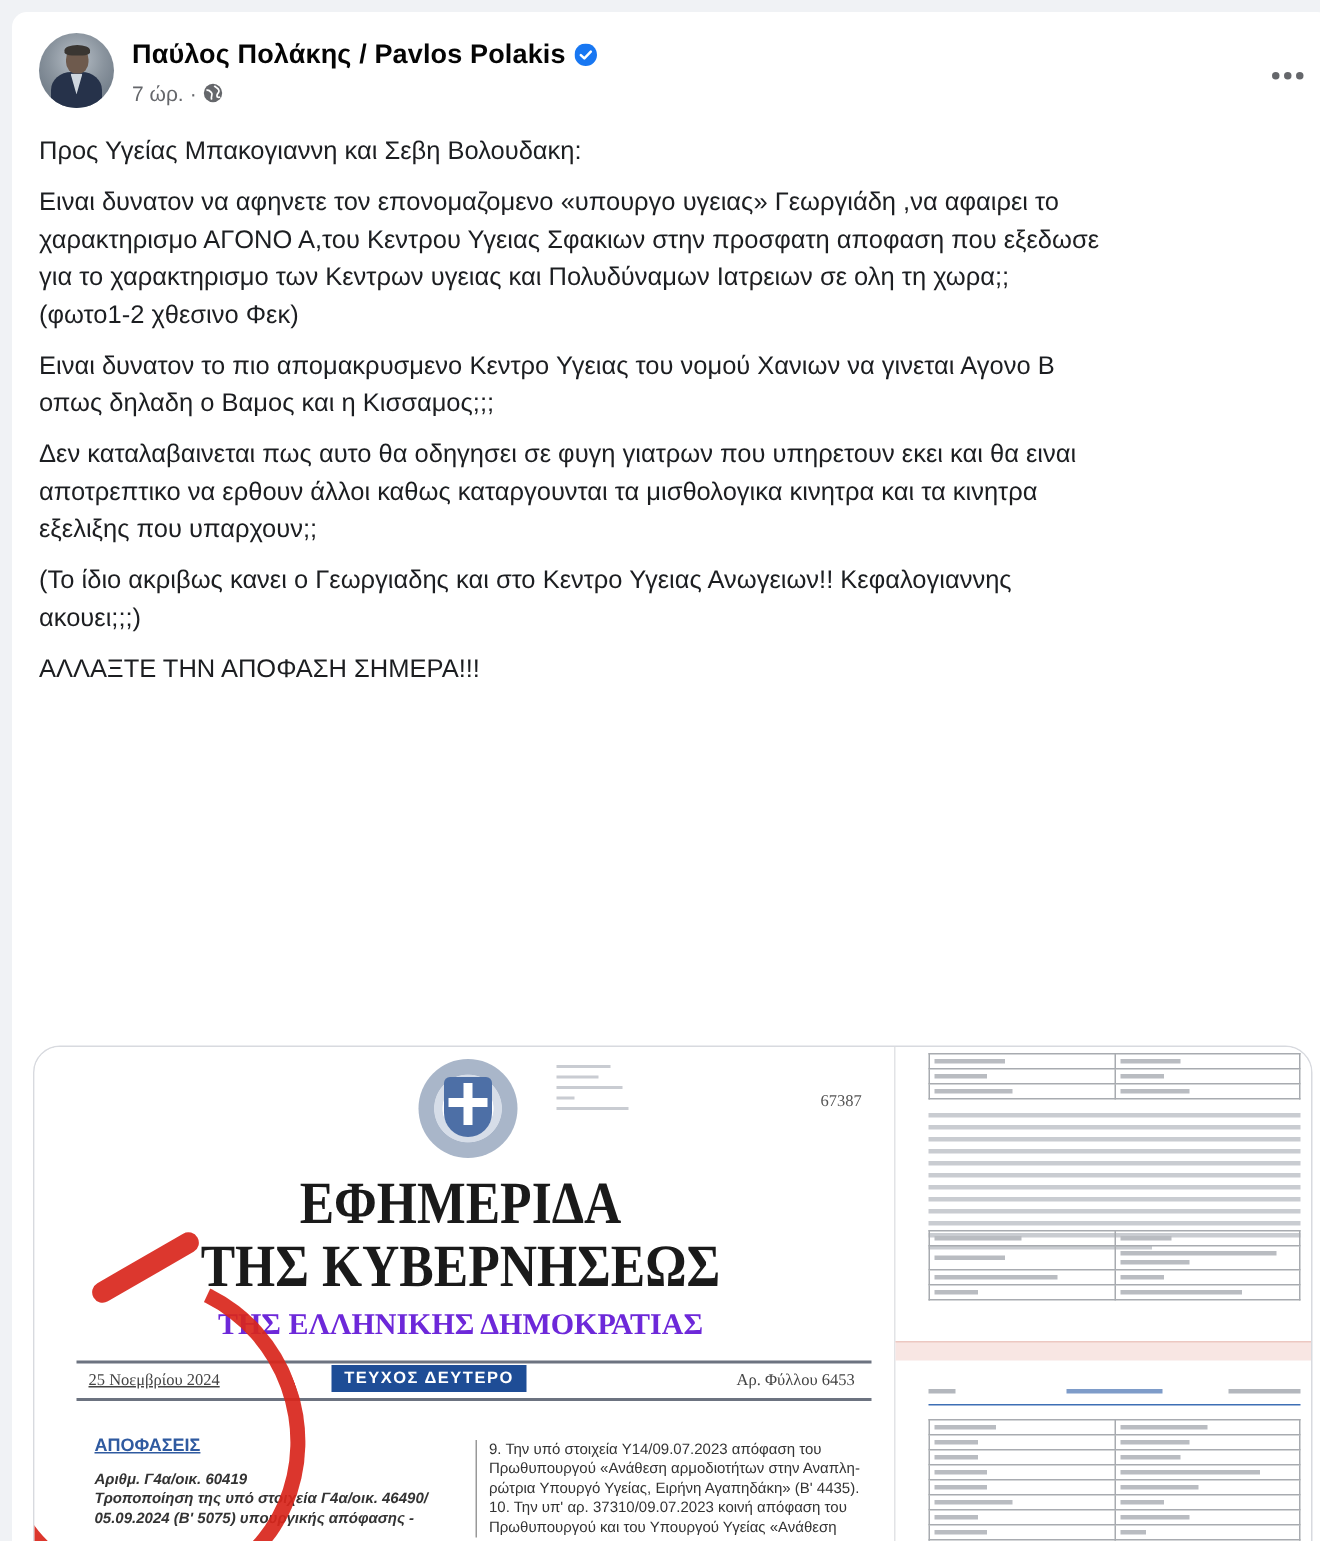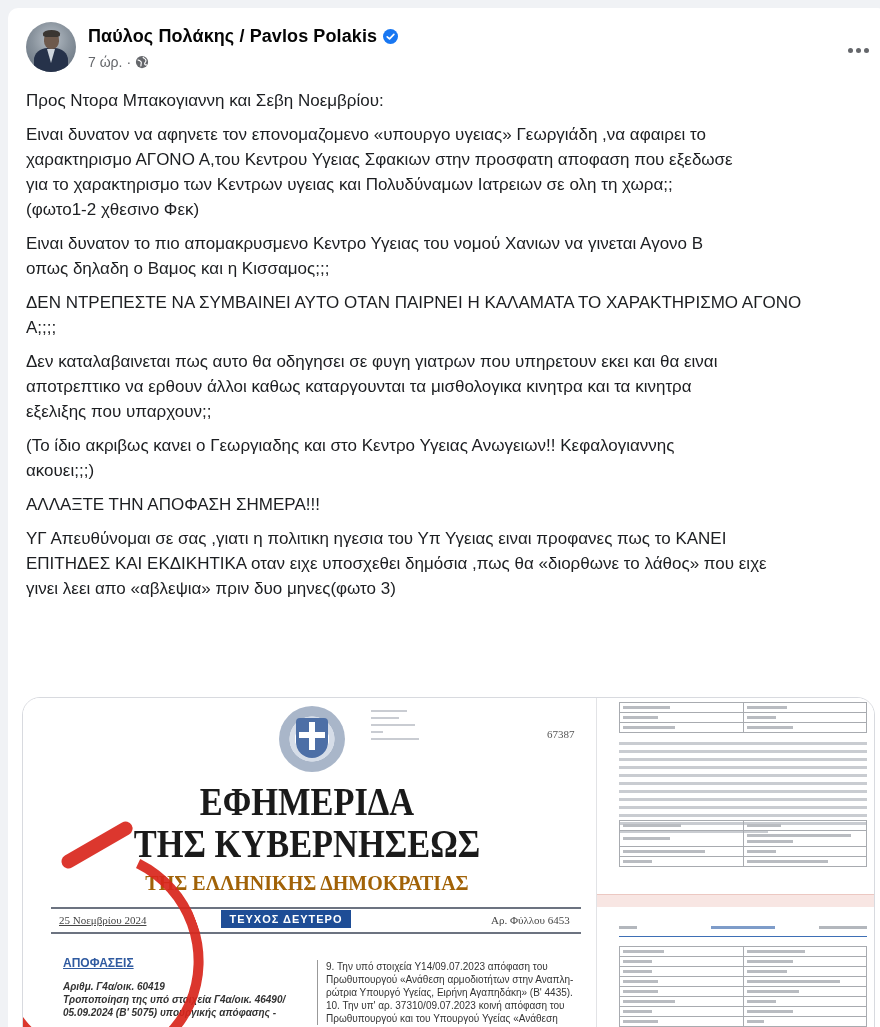--- a/index.html
+++ b/index.html
@@ -73,21 +73,21 @@
   .paper-number { position: absolute; left: 524px; top: 30px; font-size: 11px; color: #555; font-family: "Liberation Serif", serif; }
   .paper-title1, .paper-title2 {
     position: absolute; left: 0; width: 568px; text-align: center;
     font-family: "Liberation Serif", "DejaVu Serif", serif; font-weight: bold; color: #1a1a1a;
     transform: scaleX(0.86);
   }
   .paper-title1 { top: 80px; font-size: 40px; }
   .paper-title2 { top: 122px; font-size: 40px; }
   .paper-subtitle {
     position: absolute; left: 0; top: 174px; width: 568px; text-align: center;
-    font-family: "Liberation Serif", "DejaVu Serif", serif; font-weight: bold; font-size: 20px; color: #a16207;
+    font-family: "Liberation Serif", "DejaVu Serif", serif; font-weight: bold; font-size: 20px; color: #6d28d9;
   }
   .paper-rule { position: absolute; left: 28px; width: 530px; height: 2px; background: #6c7380; }
   .paper-date { position: absolute; left: 36px; top: 216px; font-size: 11px; color: #444; font-family: "Liberation Serif", serif; text-decoration: underline; }
   .paper-issue {
     position: absolute; left: 198px; top: 212px; width: 130px; height: 18px; background: #1e4d96;
     color: #fff; font-size: 11px; font-weight: bold; text-align: center; line-height: 18px; letter-spacing: 1px;
   }
   .paper-sheet { position: absolute; left: 468px; top: 216px; font-size: 11px; color: #444; font-family: "Liberation Serif", serif; text-align: center; }
   .paper-section { position: absolute; left: 40px; top: 258px; font-size: 12px; font-weight: bold; color: #2f5aa0; text-decoration: underline; }
   .paper-col { position: absolute; font-size: 10px; line-height: 13px; color: #333; }
@@ -145,38 +145,33 @@
     </div>
 
     <div class="more-btn">
       <span></span>
       <span></span>
       <span></span>
     </div>
   </div>
 
   <div class="post-text">
-    <p>Προς Ντορα Μπακογιαννη και Σεβη Νοεμβρίου:</p>
+    <p>Προς Υγείας Μπακογιαννη και Σεβη Βολουδακη:</p>
     <p>Ειναι δυνατον να αφηνετε τον επονομαζομενο «υπουργο υγειας»  Γεωργιάδη ,να αφαιρει το
 χαρακτηρισμο ΑΓΟΝΟ Α,του Κεντρου Υγειας Σφακιων στην προσφατη αποφαση που εξεδωσε
 για το χαρακτηρισμο των Κεντρων υγειας και Πολυδύναμων  Ιατρειων σε ολη τη χωρα;;
 (φωτο1-2 χθεσινο Φεκ)</p>
     <p>Ειναι δυνατον το πιο απομακρυσμενο Κεντρο Υγειας του νομού Χανιων να γινεται Αγονο Β
 οπως δηλαδη ο Βαμος και η Κισσαμος;;;</p>
-    <p>ΔΕΝ ΝΤΡΕΠΕΣΤΕ ΝΑ ΣΥΜΒΑΙΝΕΙ ΑΥΤΟ ΟΤΑΝ ΠΑΙΡΝΕΙ Η ΚΑΛΑΜΑΤΑ ΤΟ ΧΑΡΑΚΤΗΡΙΣΜΟ ΑΓΟΝΟ
-Α;;;;</p>
     <p>Δεν καταλαβαινεται πως αυτο θα οδηγησει σε φυγη γιατρων που υπηρετουν εκει και θα ειναι
 αποτρεπτικο να ερθουν άλλοι καθως καταργουνται τα μισθολογικα κινητρα  και τα κινητρα
 εξελιξης που υπαρχουν;;</p>
     <p>(Το ίδιο ακριβως κανει ο Γεωργιαδης και  στο Κεντρο Υγειας Ανωγειων!! Κεφαλογιαννης
 ακουει;;;)</p>
     <p>ΑΛΛΑΞΤΕ ΤΗΝ ΑΠΟΦΑΣΗ ΣΗΜΕΡΑ!!!</p>
-    <p>ΥΓ Απευθύνομαι  σε σας ,γιατι η πολιτικη ηγεσια του Υπ Υγειας ειναι προφανες πως το ΚΑΝΕΙ
-ΕΠΙΤΗΔΕΣ ΚΑΙ ΕΚΔΙΚΗΤΙΚΑ οταν ειχε υποσχεθει δημόσια ,πως θα «διορθωνε το λάθος» που ειχε
-γινει λεει απο «αβλεψια» πριν δυο μηνες(φωτο 3)</p>
   </div>
 
   <div class="media">
 
     <div class="paper">
       <div class="emblem">
         <div class="shield">
           <div class="cross-v"></div>
           <div class="cross-h"></div>
         </div>

